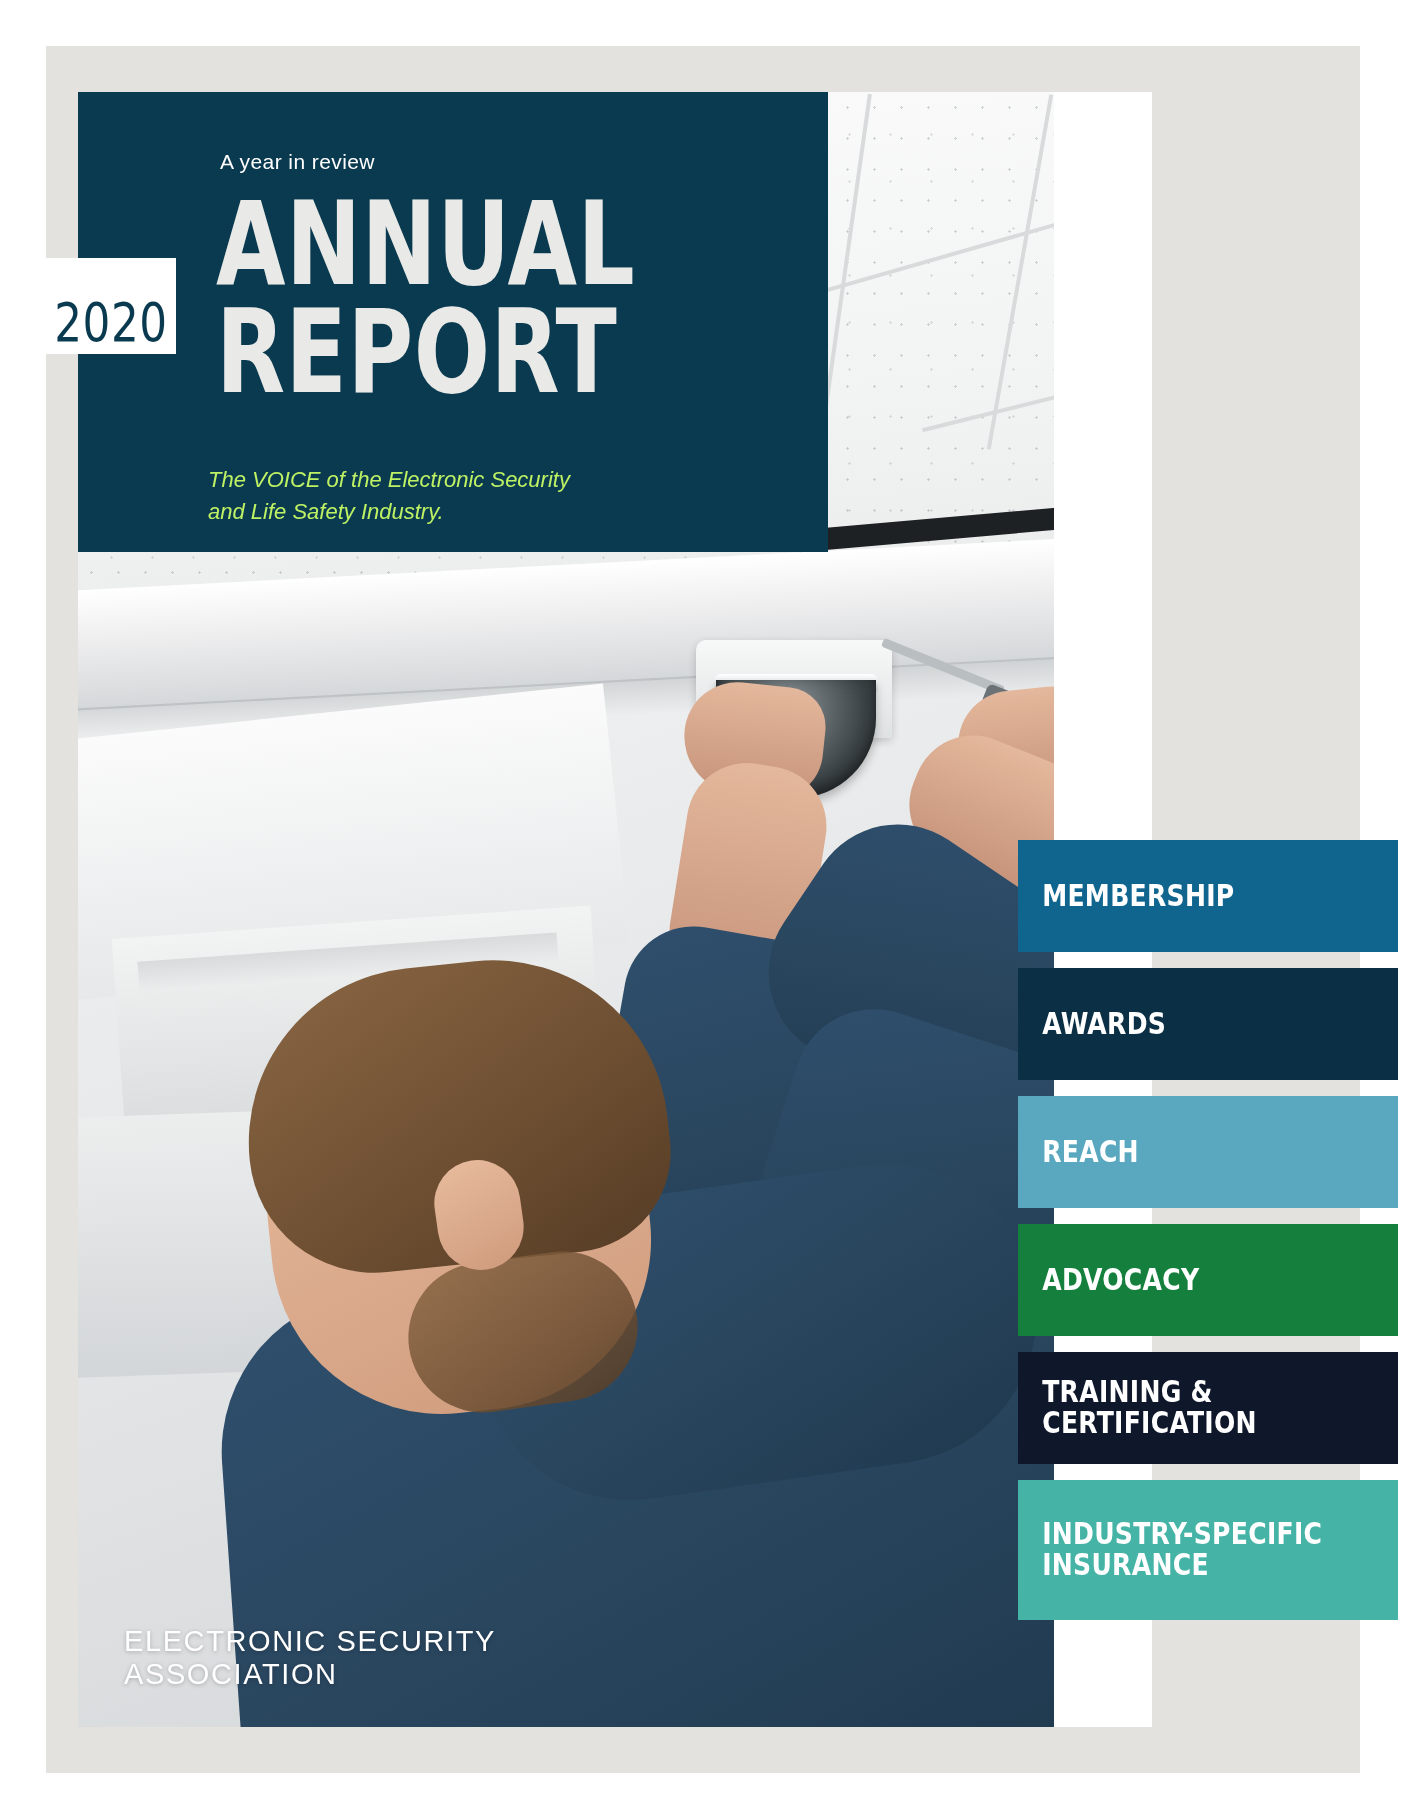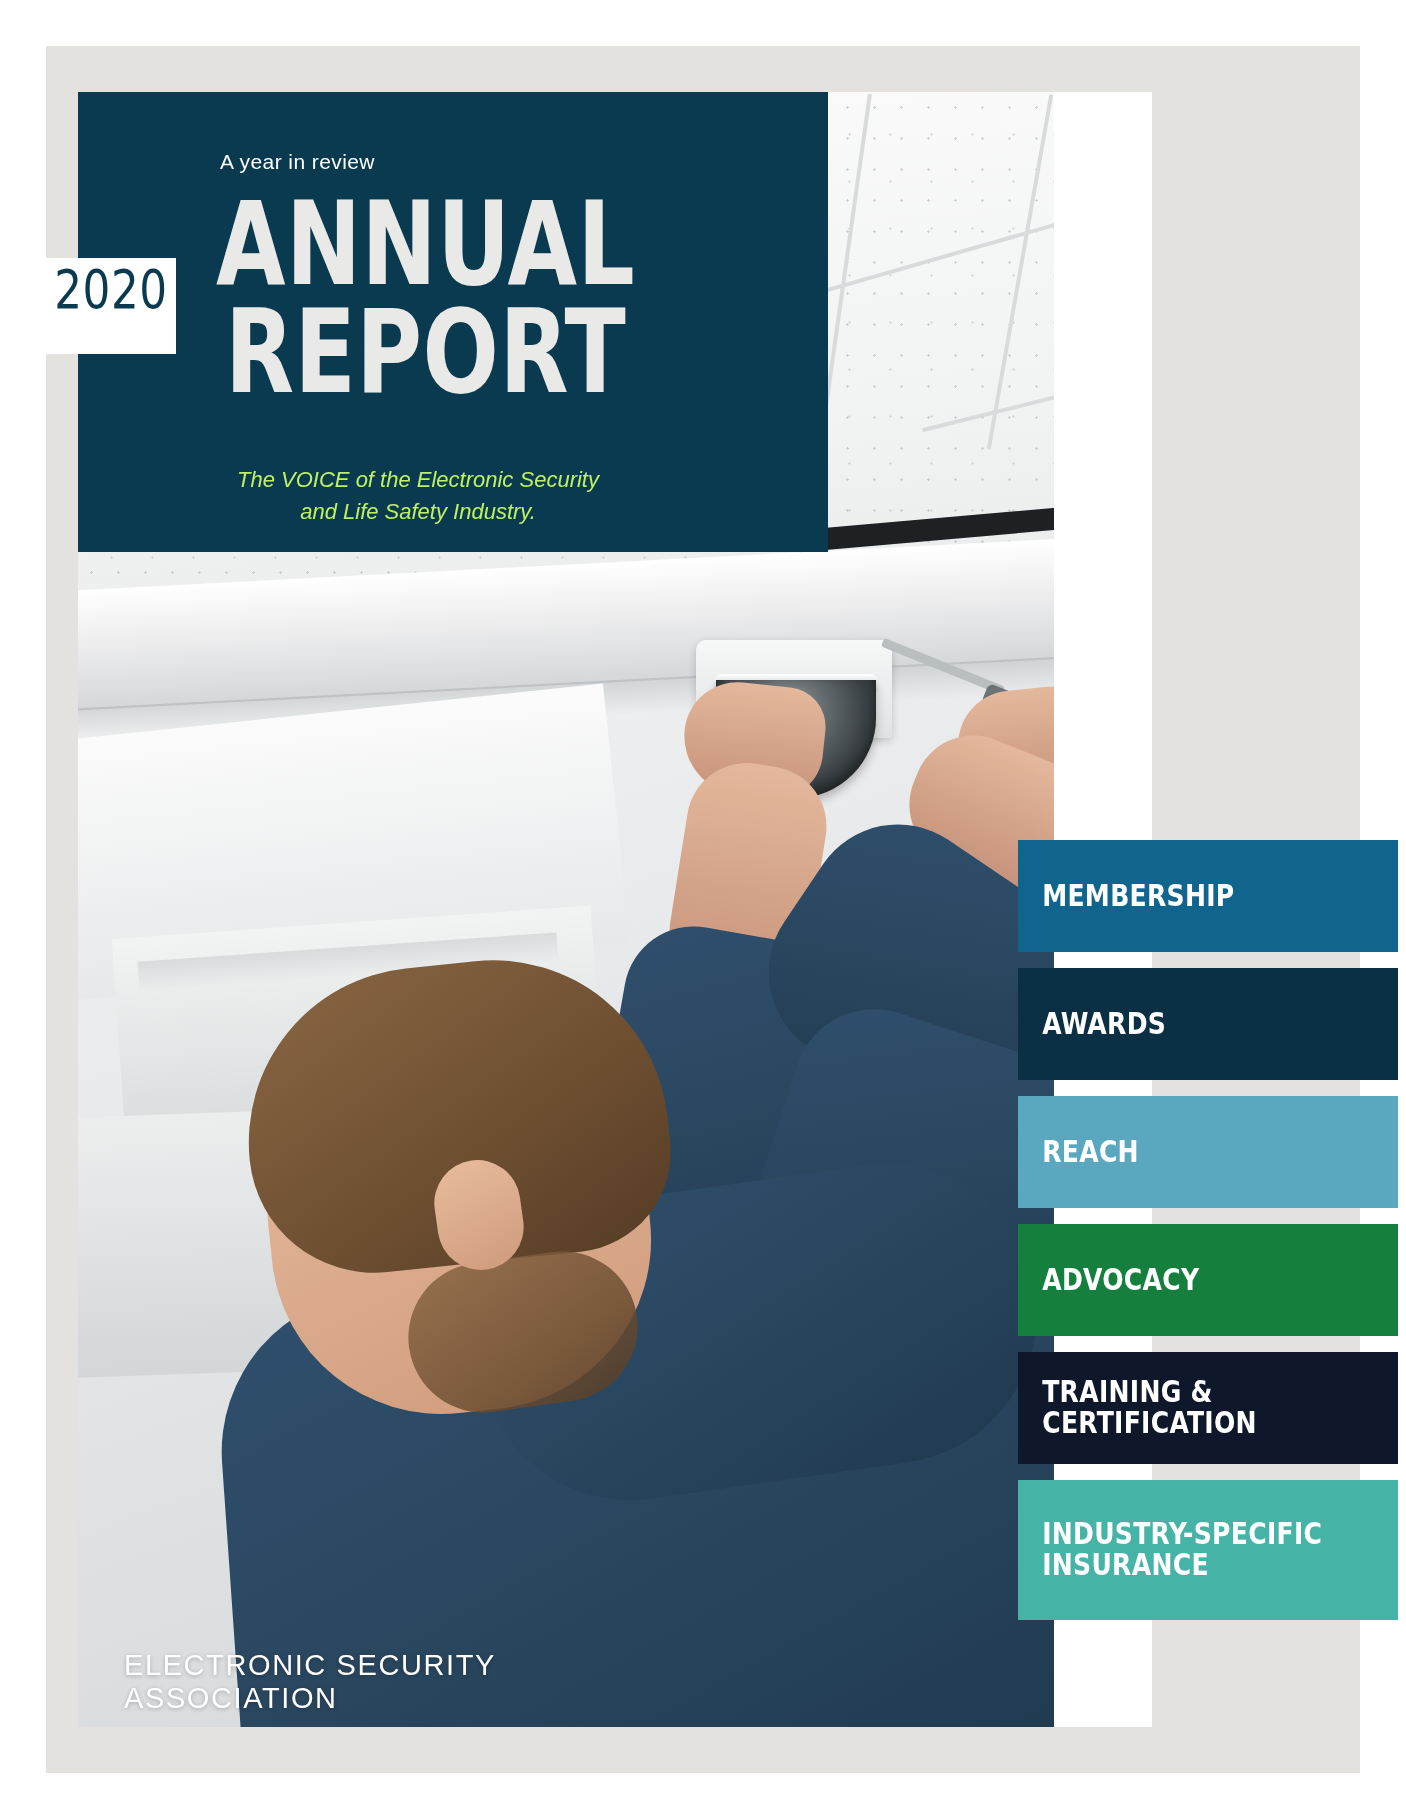--- a/index.html
+++ b/index.html
@@ -147,21 +147,20 @@
   }
 
   
   .title-block {
     position: absolute;
     left: 78px;
     top: 92px;
     width: 750px;
     height: 460px;
     background: #0a3a4f;
-    text-align: center;
   }
   .kicker {
     position: absolute;
     left: 142px;
     top: 58px;
     color: #ffffff;
     font-size: 21px;
     letter-spacing: .02em;
   }
   .main-title {
@@ -190,21 +189,21 @@
     font-style: italic;
   }
   .year-tab {
     position: absolute;
     left: 46px;
     top: 258px;
     width: 130px;
     height: 96px;
     background: #ffffff;
     display: flex;
-    align-items: flex-start;
+    align-items: flex-end;
     justify-content: center;
   }
   .year-tab span {
     color: #0a3a4f;
     font-family: "DejaVu Sans Condensed", "Liberation Sans Narrow", "Liberation Sans", sans-serif;
     font-size: 54px;
     font-weight: 400;
     letter-spacing: .01em;
     transform: scaleX(0.9);
   }
@@ -255,21 +254,20 @@
     text-shadow: 0 2px 6px rgba(0,0,0,.25);
   }
   .logo-sub {
     position: absolute;
     left: 6px;
     top: 160px;
     color: #ffffff;
     font-size: 29px;
     letter-spacing: .055em;
     text-shadow: 0 1px 4px rgba(0,0,0,.25);
-    margin-top: 24px;
   }
 </style>
 </head>
 <body>
 
 <div class="page">
 
   <div class="frame"></div>
 
   <div class="photo">

